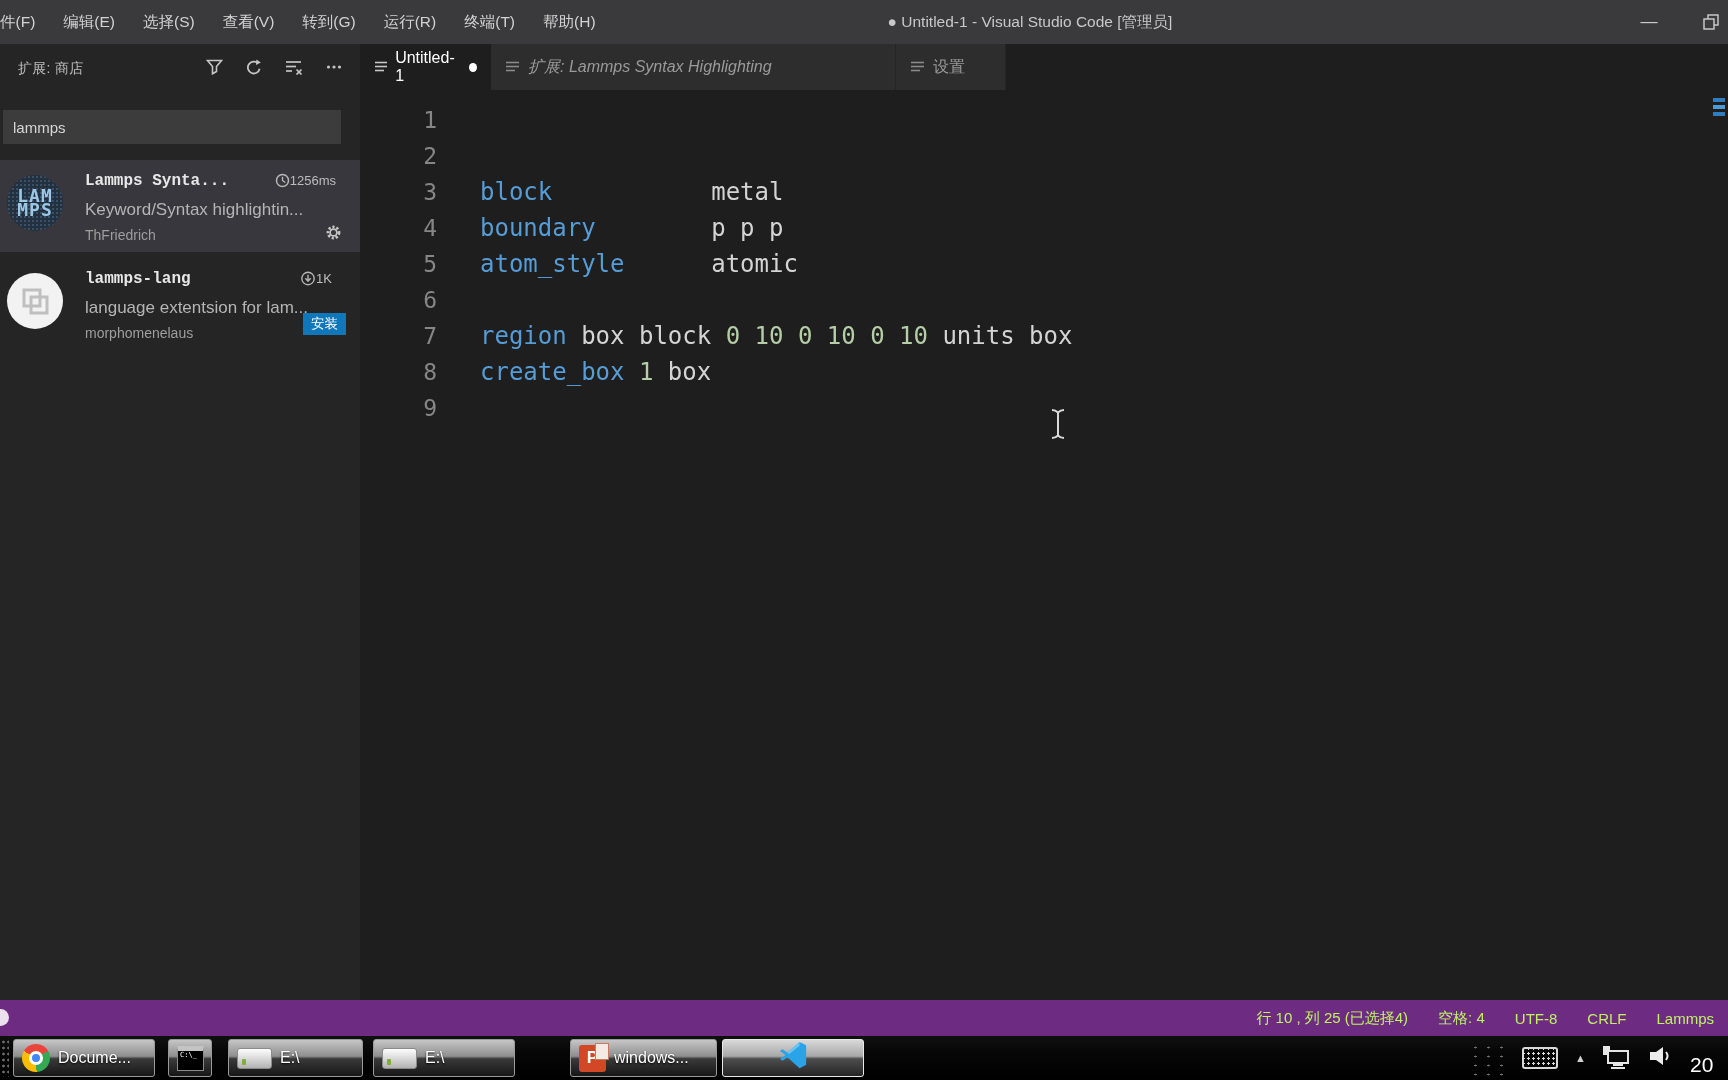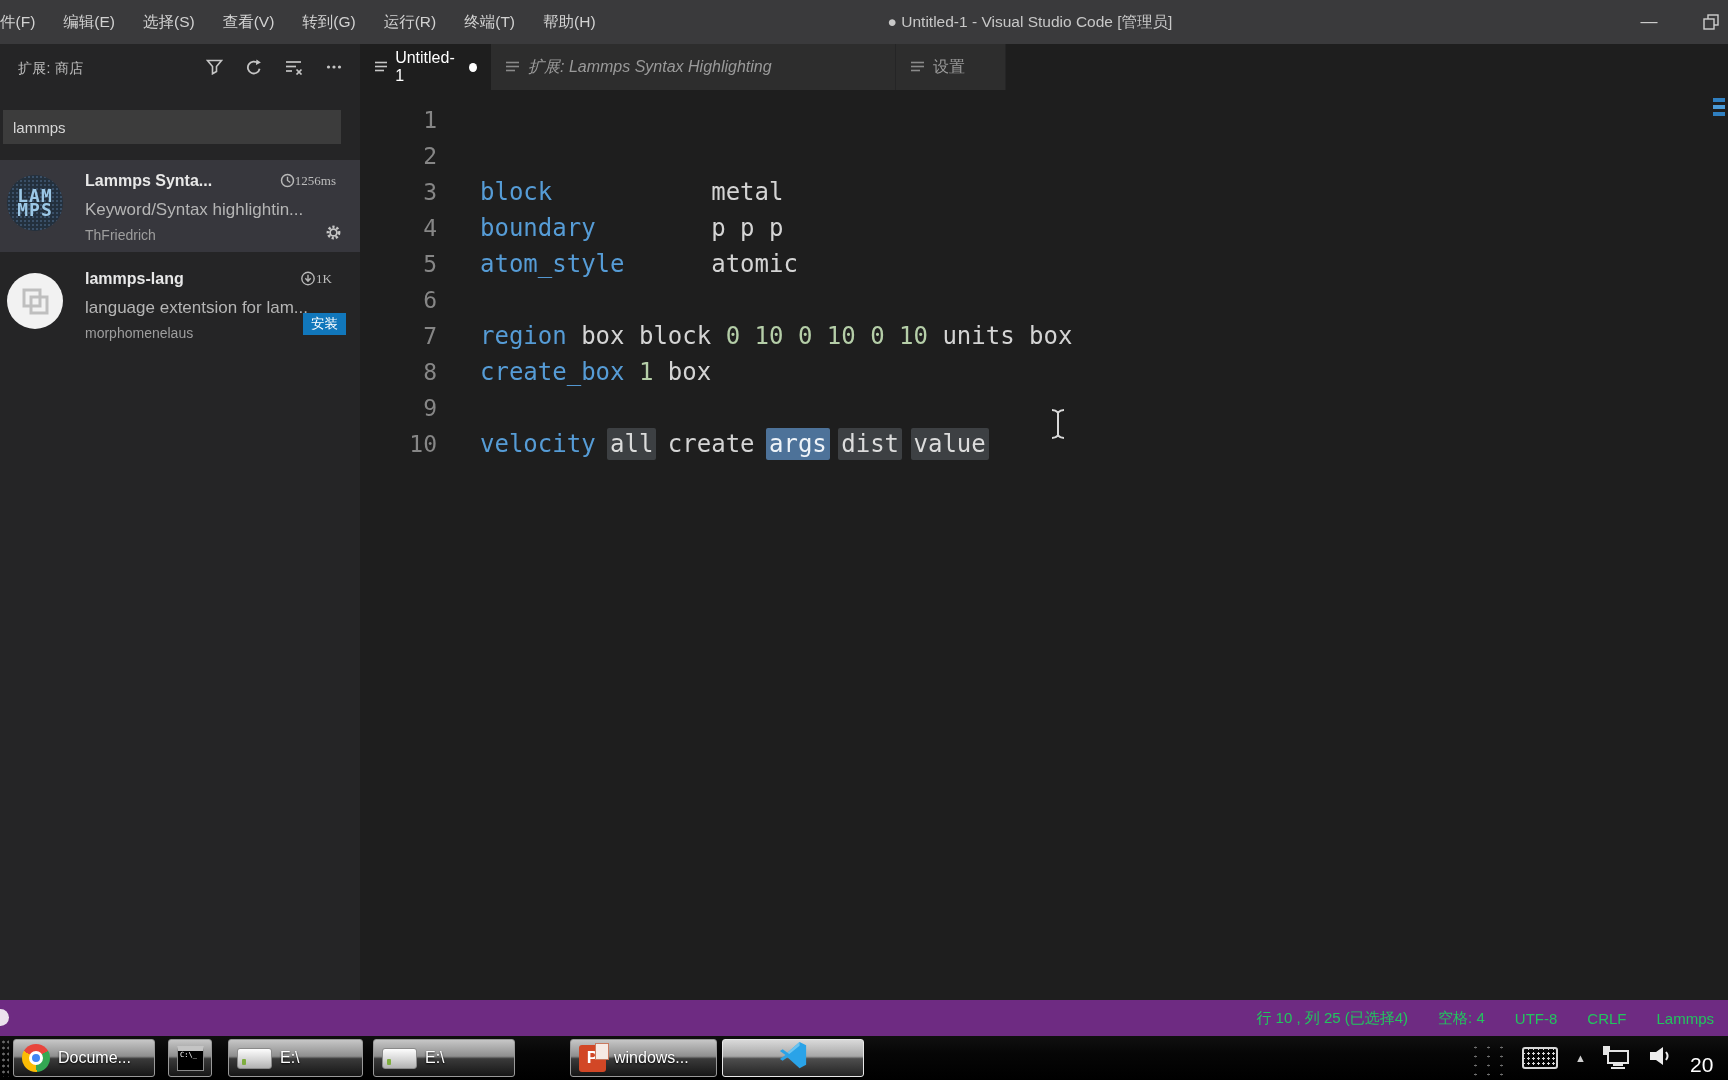--- a/index.html
+++ b/index.html
@@ -25,22 +25,22 @@
              color:#d7d7d7;font-size:15px;padding:0 10px;box-sizing:border-box;outline:none;
              font-family:"Liberation Sans",sans-serif;}
   .ext-item{position:absolute;left:0;width:360px;height:92px;}
   .ext-item.selected{background:#37373d;}
   .ext-logo{position:absolute;left:7px;top:15px;width:56px;height:56px;border-radius:50%;}
   .logo-lammps{background:#23303d;display:flex;flex-direction:column;align-items:center;justify-content:center;
                background-image:radial-gradient(#3a5068 1px,transparent 1px);background-size:4px 4px;}
   .logo-lammps span{font-family:"DejaVu Sans Mono",monospace;font-weight:bold;font-size:18px;
                     color:#9cc8e6;line-height:14px;letter-spacing:1px;}
   .logo-white{background:#f2f2f2;display:flex;align-items:center;justify-content:center;}
-  .ext-name{position:absolute;left:85px;top:12px;font-size:16px;font-weight:bold;color:#e8e8e8;}
-  .ext-badge{position:absolute;top:13px;font-size:13px;color:#bdbdbd;display:flex;align-items:flex-start;font-family:Liberation Serif, serif;}
+  .ext-name{position:absolute;left:85px;top:12px;font-size:16px;font-weight:bold;color:#e8e8e8;font-family:Liberation Mono, monospace;}
+  .ext-badge{position:absolute;top:13px;font-size:13px;color:#bdbdbd;display:flex;align-items:flex-end;}
   .ext-desc{position:absolute;left:85px;top:40px;font-size:17px;color:#b5b5b5;white-space:nowrap;}
   .ext-author{position:absolute;left:85px;top:67px;font-size:14px;color:#9e9e9e;}
   .ext-gear{position:absolute;right:18px;top:64px;cursor:pointer;}
   .install-btn{position:absolute;right:14px;top:55px;background:#1177bb;color:#ffffff;font-size:13.5px;
                padding:2px 8px;cursor:pointer;}
   
   .editor{position:absolute;left:360px;top:44px;width:1368px;height:956px;background:#1e1e1e;}
   .tabsbar{position:absolute;left:0;top:0;width:1368px;height:46px;background:#1e1e1e;}
   .tab{position:absolute;top:0;height:46px;display:flex;align-items:center;gap:8px;padding:0 14px;
        box-sizing:border-box;font-size:16px;cursor:pointer;}
@@ -60,21 +60,21 @@
   .tk-sel{color:#eef3f8;background:#4d7299;padding:2px 3px;margin:0 -3px;border-radius:2px;}
   .tk-caret{display:inline-block;width:2px;height:29px;background:#c0c4c8;vertical-align:-6px;margin:0 -1px;}
   .ibeam{position:absolute;left:690px;top:318px;}
   .ruler-mark{position:absolute;right:3px;top:54px;width:12px;height:26px;display:flex;flex-direction:column;gap:3px;}
   .ruler-mark i{display:block;height:4px;background:#2f7fc0;}
   .ruler-mark i:nth-child(2){background:#4b9bd8;}
   
   .statusbar{position:absolute;left:0;top:1000px;width:1728px;height:36px;background:#6e2b82;}
   .sb-circle{position:absolute;left:-8px;top:9px;width:17px;height:17px;border-radius:50%;background:#ece2ee;}
   .sb-items{position:absolute;right:14px;top:0;height:36px;display:flex;align-items:center;gap:30px;}
-  .sb-item{color:#22c55e;font-size:15px;white-space:nowrap;cursor:pointer;}
+  .sb-item{color:#bef264;font-size:15px;white-space:nowrap;cursor:pointer;}
   
   .taskbar{position:absolute;left:0;top:1036px;width:1728px;height:44px;
            background:linear-gradient(180deg,#101010,#060606 40%,#000);}
   .tb-grip{position:absolute;left:1px;top:3px;width:8px;height:38px;
            background-image:radial-gradient(#6a6a6a 1px,transparent 1.4px);background-size:5px 6px;}
   .tb-btn{position:absolute;top:3px;height:38px;border-radius:3px;border:1px solid #9a9a9a;
           background:linear-gradient(180deg,#c6c6c6 0%,#8f8f8f 45%,#3a3a3a 52%,#161616 100%);
           box-sizing:border-box;display:flex;align-items:center;gap:8px;padding:0 8px;cursor:pointer;}
   .tb-btn.active{border:1px solid #e8e8e8;background:linear-gradient(180deg,#d9d9d9 0%,#a8a8a8 45%,#4e4e4e 52%,#242424 100%);}
   .tb-label{color:#ffffff;font-size:16px;white-space:nowrap;text-shadow:0 1px 2px #000;}
@@ -283,24 +283,20 @@
           <span class="ct"><span class="tk-kw">region</span><span class="tk-txt"> box block </span><span class="tk-num">0 10 0 10 0 10</span><span class="tk-txt"> units box</span></span>
         </div>
         <div class="code-line">
           <span class="ln">8</span>
           <span class="ct"><span class="tk-kw">create_box</span><span class="tk-txt"> </span><span class="tk-num">1</span><span class="tk-txt"> box</span></span>
         </div>
         <div class="code-line">
           <span class="ln">9</span>
           <span class="ct"></span>
         </div>
-        <div class="code-line">
-          <span class="ln">10</span>
-          <span class="ct"><span class="tk-kw">velocity</span><span class="tk-txt"> </span><span class="tk-ph">all</span><span class="tk-txt"> create </span><span class="tk-caret"></span><span class="tk-sel">args</span><span class="tk-txt"> </span><span class="tk-ph">dist</span><span class="tk-txt"> </span><span class="tk-ph">value</span></span>
-        </div>
       </div>
     <span class="ibeam">
       <svg width="16" height="32">
           <g stroke="#d8d8d8" stroke-width="2" fill="none">
             <path d="M2 2 C4.5 2 6.5 3 8 4.5 C9.5 3 11.5 2 14 2"></path>
             <line x1="8" y1="4" x2="8" y2="28"></line>
             <path d="M2 30 C4.5 30 6.5 29 8 27.5 C9.5 29 11.5 30 14 30"></path>
           </g>
         </svg>
     </span>

